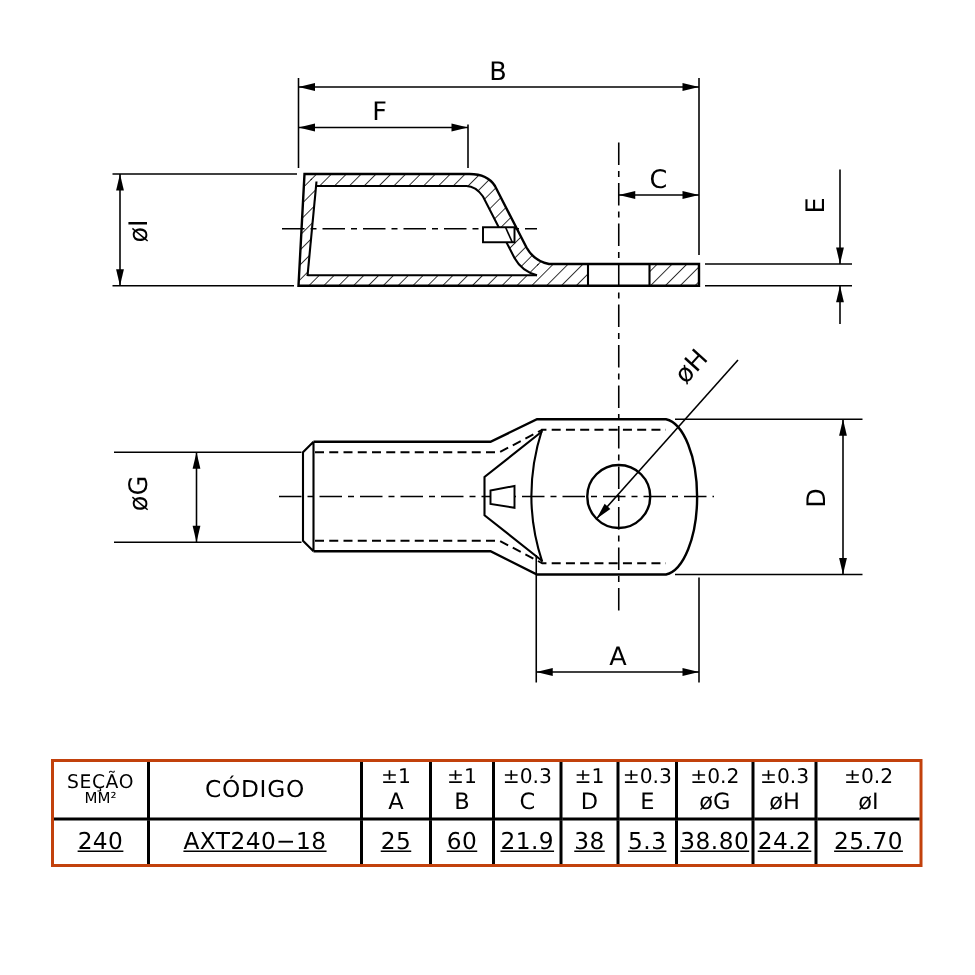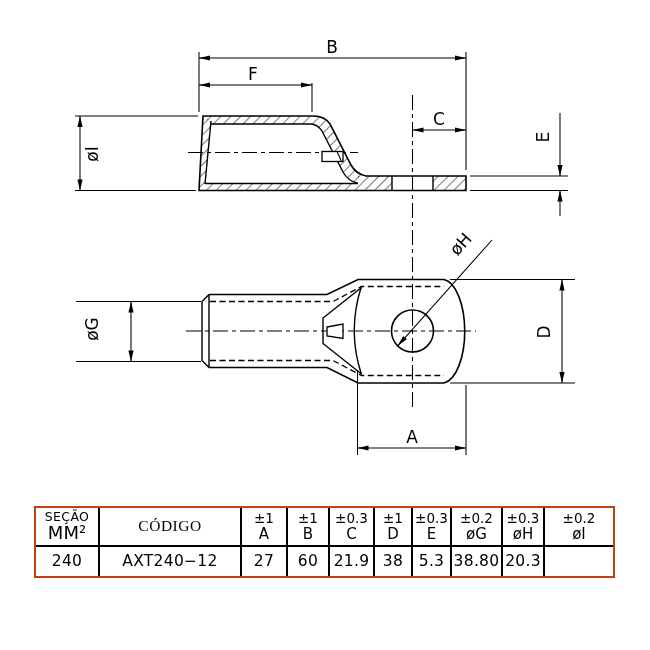--- a/index.html
+++ b/index.html
@@ -12,23 +12,23 @@
     box-sizing:border-box;border:2px solid #c2410c;display:grid;
     grid-template-columns:64px 142px 46px 42px 45px 38px 39px 51px 42px 68px;
     grid-template-rows:39px 29px;background:#fff;}
   .cell{display:flex;flex-direction:column;align-items:center;justify-content:center;
     border-right:2px solid #000;box-sizing:border-box;line-height:1.05;}
   .cell.last{border-right:none;}
   .cell.h{border-bottom:2px solid #000;}
   .tol{font-size:13.5px;}
   .lab{font-size:15px;margin-top:2px;}
   .l1{font-size:12.5px;letter-spacing:.4px;}
-  .l2{font-size:18px;margin-top:1px;}
-  .codigo-text{font-size:15.5px;letter-spacing:.5px;font-family:Liberation Serif, serif;}
-  .val{font-size:15.5px;letter-spacing:.3px;}
+  .l2{font-size:10px;margin-top:1px;}
+  .codigo-text{font-size:15.5px;letter-spacing:.5px;}
+  .val{font-size:15.5px;letter-spacing:.3px;text-decoration:underline;}
 </style>
 </head>
 <body>
 
 <div id="canvas">
 
 <svg width="650" height="650" viewBox="0 0 650 650">
   <defs>
     <pattern id="hatch" width="7" height="7" patternUnits="userSpaceOnUse" patternTransform="rotate(45)">
       <line x1="0" y1="0" x2="0" y2="7" stroke="#000" stroke-width="1.05"></line>
@@ -195,38 +195,41 @@
   </div>
   <div class="cell h last">
     <div class="tol">±0.2</div>
     <div class="lab">øI</div>
   </div>
 
   <div class="cell">
     <span class="val">240</span>
   </div>
   <div class="cell">
-    <span class="val">AXT240−12</span>
-  </div>
-  <div class="cell">
-        <span class="val">27</span>
+    <span class="val">AXT240−18</span>
+  </div>
+  <div class="cell">
+        <span class="val">25</span>
       </div>
   <div class="cell">
         <span class="val">60</span>
       </div>
   <div class="cell">
         <span class="val">21.9</span>
       </div>
   <div class="cell">
         <span class="val">38</span>
       </div>
   <div class="cell">
         <span class="val">5.3</span>
       </div>
   <div class="cell">
         <span class="val">38.80</span>
       </div>
   <div class="cell">
-        <span class="val">20.3</span>
+        <span class="val">24.2</span>
+      </div>
+  <div class="cell last">
+        <span class="val">25.70</span>
       </div>
 </div>
 
 </div>
 
 </body></html>

